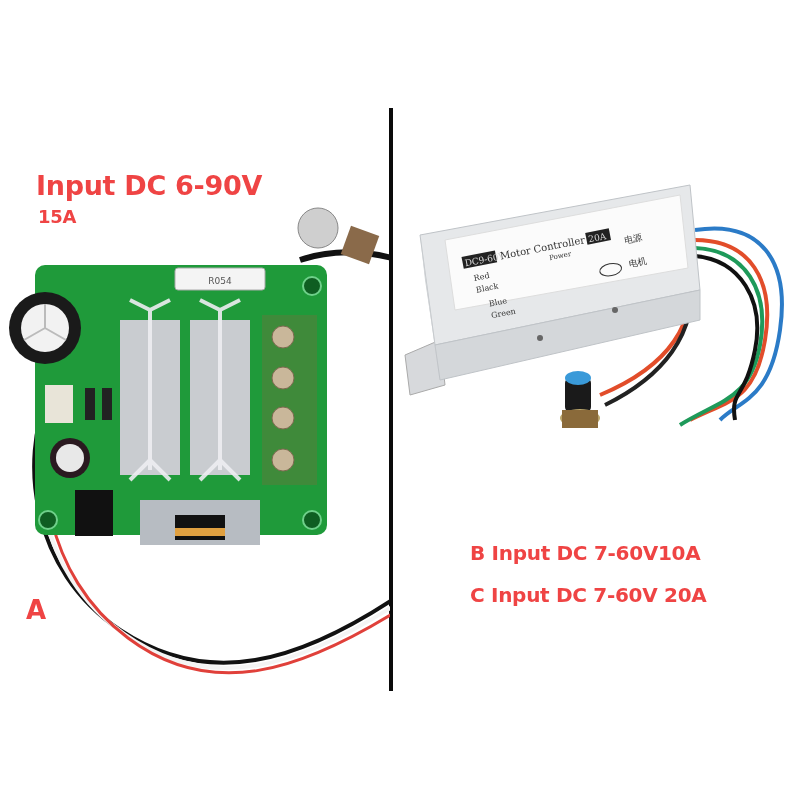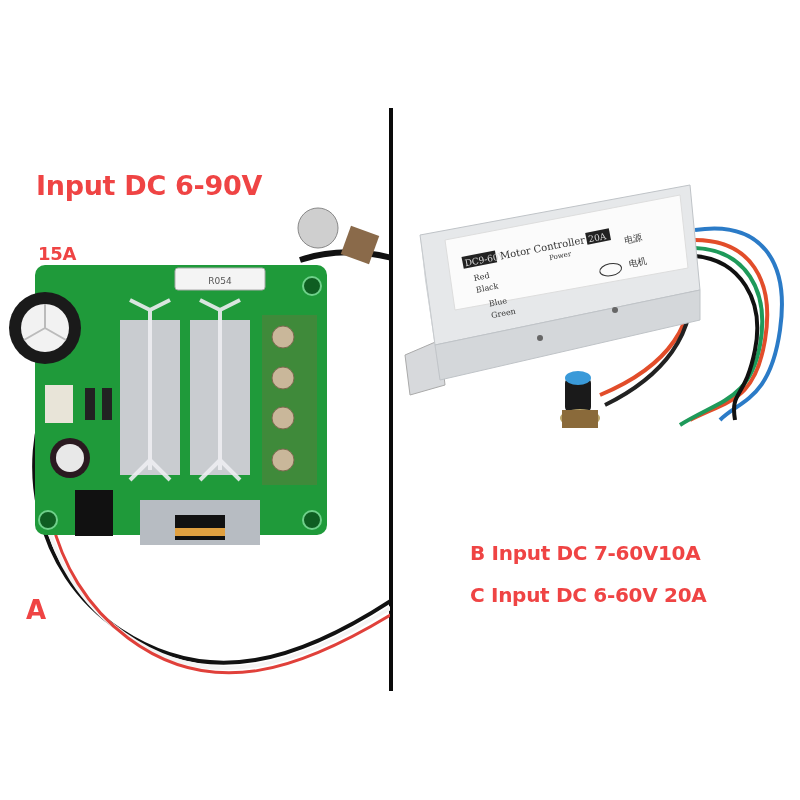--- a/index.html
+++ b/index.html
@@ -1,19 +1,19 @@
 <!DOCTYPE html>
 <html><head>
 <meta charset="utf-8">
 <style>
   html, body { margin:0; padding:0; background:#ffffff; }
   body { width:800px; height:800px; position:relative; overflow:hidden; font-family:"DejaVu Sans", sans-serif; }
   .label { position:absolute; color:#ef4444; font-weight:bold; font-family:"DejaVu Sans", sans-serif; white-space:nowrap; letter-spacing:-0.3px; }
   #title-a { left:36px; top:170px; font-size:27px; }
-  #amp-a { left:38px; top:206px; font-size:18px;margin-top:37px; }
+  #amp-a { left:38px; top:206px; font-size:18px; }
   #letter-a { left:26px; top:595px; font-size:26px; }
   #spec-b { left:470px; top:541px; font-size:20px; }
   #spec-c { left:470px; top:583px; font-size:20px; }
   #divider { position:absolute; left:389px; top:108px; width:4px; height:583px; background:#0a0a0a; }
   .panel { position:absolute; }
   #panel-a { left:0; top:200px; width:390px; height:500px; }
   #panel-b { left:400px; top:150px; width:400px; height:340px; }
   svg { display:block; }
 </style>
 </head>
@@ -119,13 +119,13 @@
     </g>
 
     <rect x="565" y="378" width="26" height="34" rx="5" fill="#1a1a1a"></rect>
     <ellipse cx="578" cy="378" rx="13" ry="7" fill="#3a9ad9"></ellipse>
     <ellipse cx="580" cy="418" rx="20" ry="9" fill="#b9a46a"></ellipse>
     <rect x="562" y="410" width="36" height="18" fill="#8a6a3a"></rect>
   </svg>
 </div>
 
 <div id="spec-b" class="label">B  Input DC 7-60V10A</div>
-<div id="spec-c" class="label">C Input DC 6-60V 20A</div>
+<div id="spec-c" class="label">C Input DC 7-60V 20A</div>
 
 </body></html>

